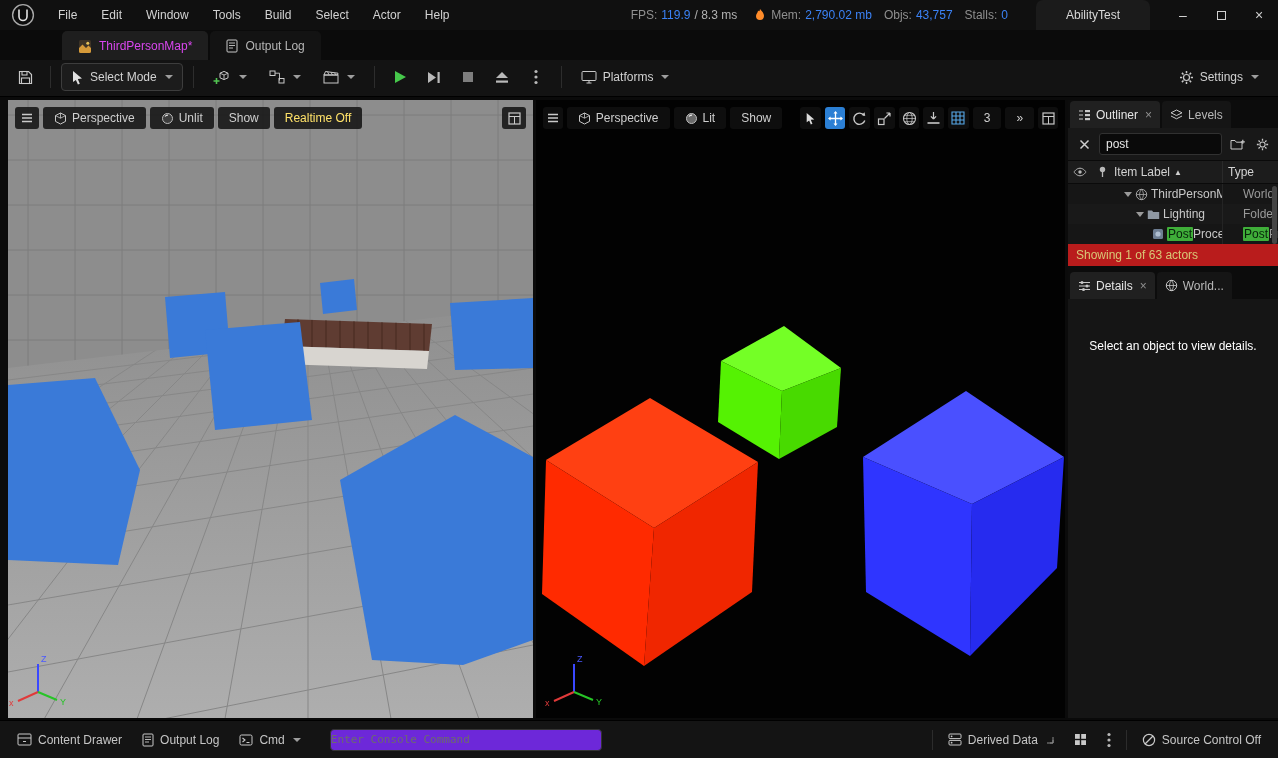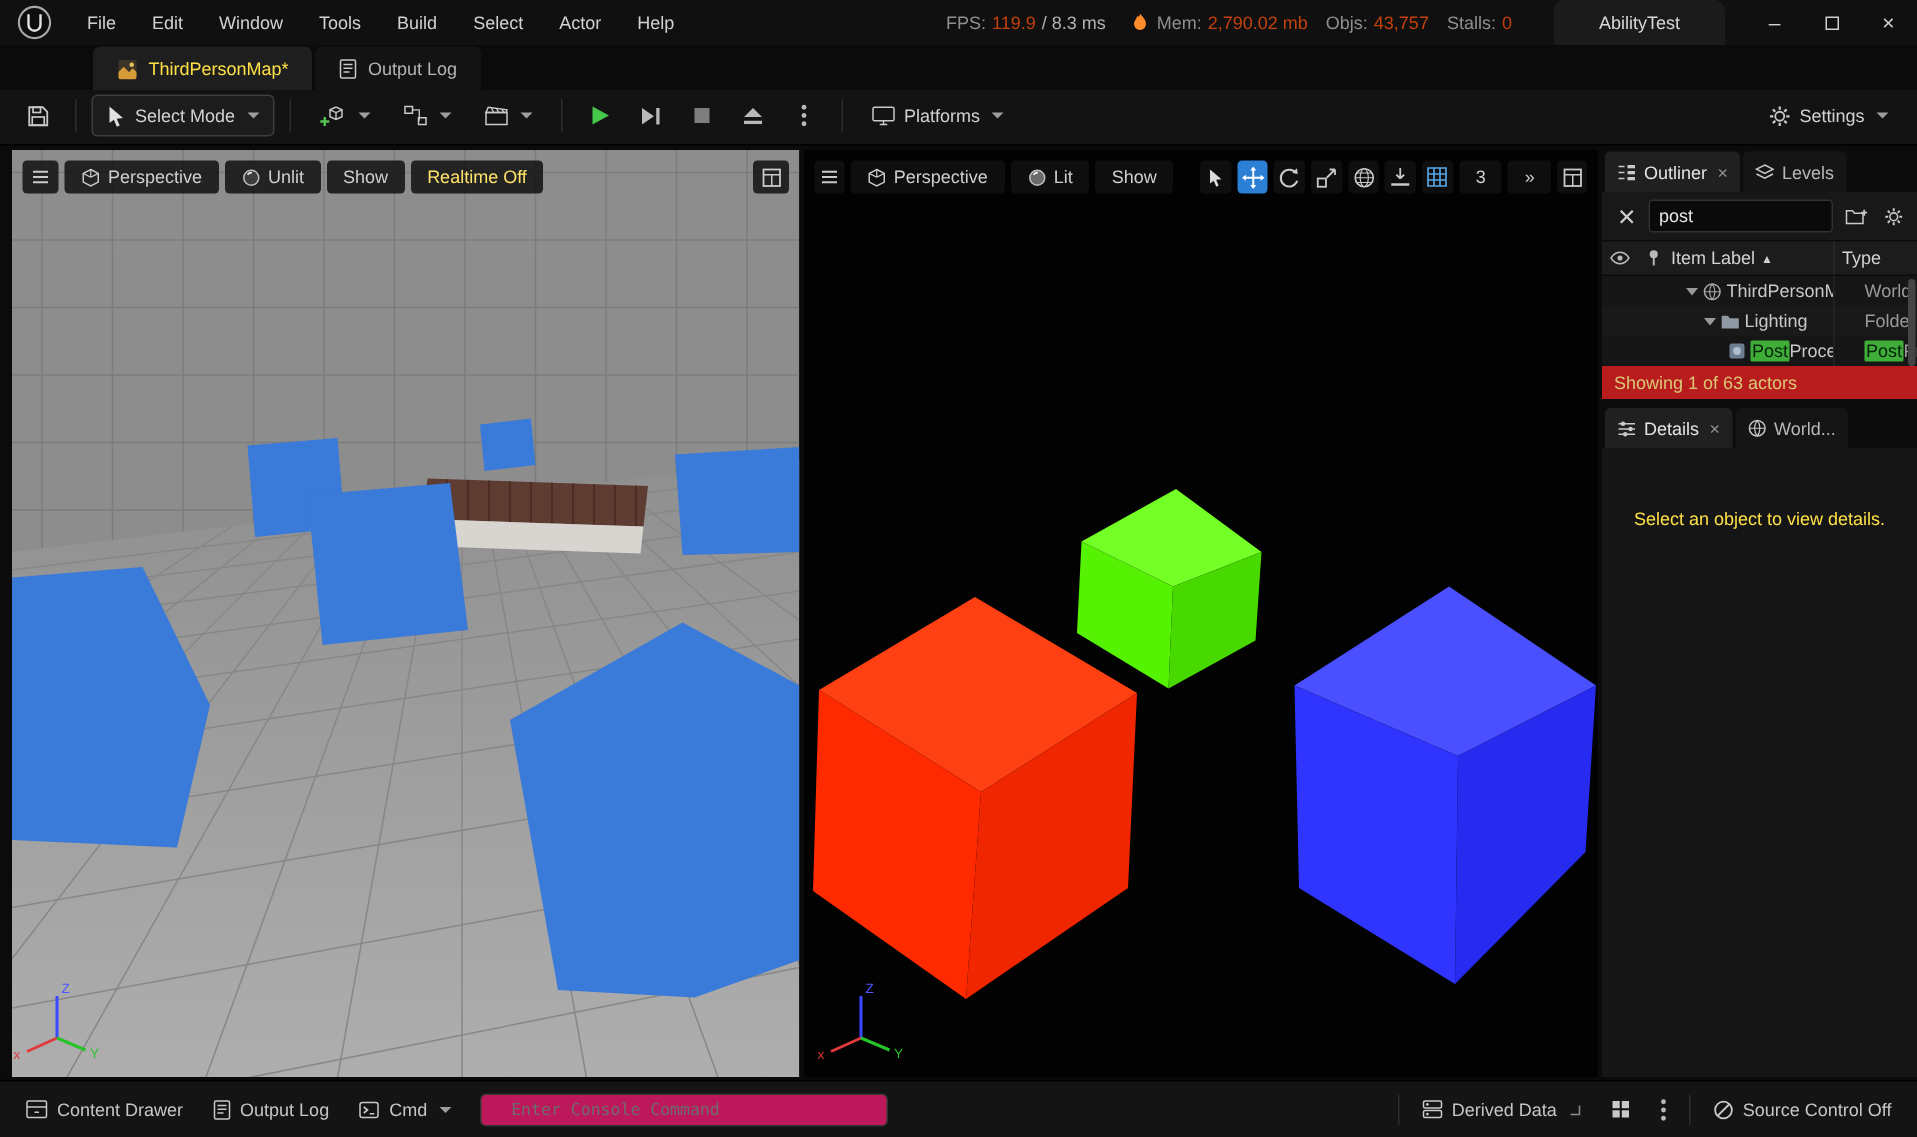--- a/index.html
+++ b/index.html
@@ -6,30 +6,30 @@
 html,body{width:1278px;height:758px;background:#0a0a0a;font-family:"Liberation Sans",sans-serif;font-size:12px;color:#c8c8c8;overflow:hidden}
 body{position:relative}
 svg{display:block}
 
 .menubar{position:absolute;top:0;left:0;width:1278px;height:30px;background:#101010;display:flex;align-items:center;z-index:10}
 .logo{width:46px;height:30px;display:flex;align-items:center;justify-content:center}
 .menu-item{padding:0 12px;line-height:30px;color:#d2d2d2}
 .mb-spacer{flex:1}
 .stats{display:flex;align-items:center;gap:4px;white-space:nowrap;margin-right:12px}
 .stat-label{color:#8f8f8f}
-.stat-value{color:#c2410c}
+.stat-value{color:#3b82f6}
 .stat-dim{color:#b2b2b2;margin-right:8px}
 .mem-icon{margin:0 2px 0 6px}
 .title-tab{height:30px;background:#1b1b1b;border-radius:7px 7px 0 0;padding:0 30px;display:flex;align-items:center;color:#d8d8d8;margin:0 14px 0 16px}
 .win-btn{width:38px;height:30px;display:flex;align-items:center;justify-content:center;color:#d0d0d0;font-size:14px}
 .max-box{width:9px;height:9px;border:1px solid #d0d0d0}
 
 .tabbar{position:absolute;top:30px;left:0;width:1278px;height:30px;background:#0b0b0b;display:flex;align-items:flex-end;padding-left:62px;gap:2px;z-index:9}
 .atab{height:29px;display:flex;align-items:center;gap:7px;padding:0 16px;background:#131313;color:#b5b5b5;border-radius:5px 5px 0 0}
-.atab.active{background:#1e1e1e;color:#fde047}
+.atab.active{background:#1e1e1e;color:#d946ef}
 
 .toolbar{position:absolute;top:57px;left:0;width:1278px;height:40px;background:#131313;border-top:1px solid #000;border-bottom:1px solid #000;display:flex;align-items:center;padding:0 10px;gap:4px;z-index:8}
 .tb-sep{width:1px;height:22px;background:#2d2d2d;margin:0 6px}
 .tb-btn{height:28px;display:flex;align-items:center;gap:6px;padding:0 9px;border-radius:4px;color:#d2d2d2;white-space:nowrap}
 .tb-btn.bordered{background:#1c1c1c;border:1px solid #3d3d3d}
 .tb-icon-btn{min-width:30px;height:28px;display:flex;align-items:center;justify-content:center;border-radius:4px}
 .chev{width:0;height:0;border-left:4px solid transparent;border-right:4px solid transparent;border-top:4px solid #9e9e9e;margin-left:2px}
 .tb-spacer{flex:1}
 
 .main{position:absolute;top:100px;left:0;width:1278px;height:618px;background:#0b0b0b;overflow:hidden}
@@ -65,25 +65,25 @@
 .orow{height:20px;display:flex;align-items:center}
 .orow.alt{background:#191919}
 .row-gutter{width:44px;flex:none}
 .cell-label{flex:1;display:flex;align-items:center;gap:3px;overflow:hidden;white-space:nowrap;height:100%}
 .cell-type{width:56px;flex:none;padding-left:20px;color:#9a9a9a;overflow:hidden;white-space:nowrap;border-left:1px solid #242424;height:100%;display:flex;align-items:center}
 .tri{width:0;height:0;border-left:4px solid transparent;border-right:4px solid transparent;border-top:5px solid #9a9a9a;flex:none}
 .match{background:#3fae39;color:#07230b;border-radius:1px;padding:0 1px}
 .scroll-thumb{position:absolute;right:1px;top:26px;width:5px;height:58px;background:#454545;border-radius:3px}
 .ol-status{height:22px;display:flex;align-items:center;padding:4px 8px;background:#b91c1c;color:#d9c877}
 .panel-gap{height:5px;background:#0c0c0c}
-.details-body{flex:1;background:#151515;display:flex;justify-content:center;padding-top:40px;color:#fde047}
+.details-body{flex:1;background:#151515;display:flex;justify-content:center;padding-top:40px;color:#ffffff}
 
 .statusbar{position:absolute;top:720px;left:0;width:1278px;height:38px;background:#141414;border-top:1px solid #000;display:flex;align-items:center;padding:0 8px;gap:2px;z-index:10}
 .sb-btn{height:26px;display:flex;align-items:center;gap:6px;padding:0 9px;color:#c6c6c6;border-radius:3px;white-space:nowrap}
-.console-input{width:272px;height:22px;background:#be185d;border:1px solid #343434;border-radius:4px;color:#ddd;padding:0 20px;font:11px "DejaVu Sans Mono",monospace;outline:none;margin-left:8px}
+.console-input{width:272px;height:22px;background:#6d28d9;border:1px solid #343434;border-radius:4px;color:#ddd;padding:0 0;font:11px "DejaVu Sans Mono",monospace;outline:none;margin-left:18px}
 .console-input::placeholder{color:#6c6c6c}
 .sb-spacer{flex:1}
 .sb-sep{width:1px;height:20px;background:#2c2c2c;margin:0 4px}
 .grip{margin-left:2px}
 </style>
 </head>
 <body>
 
 <div class="menubar">
   <div class="logo">

